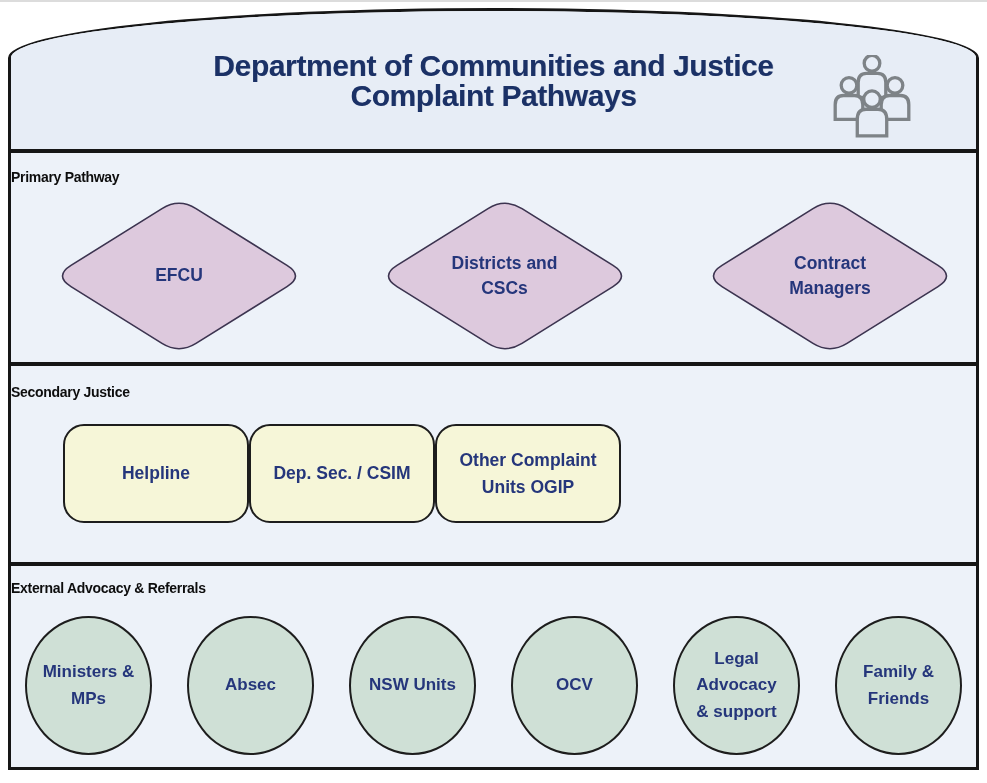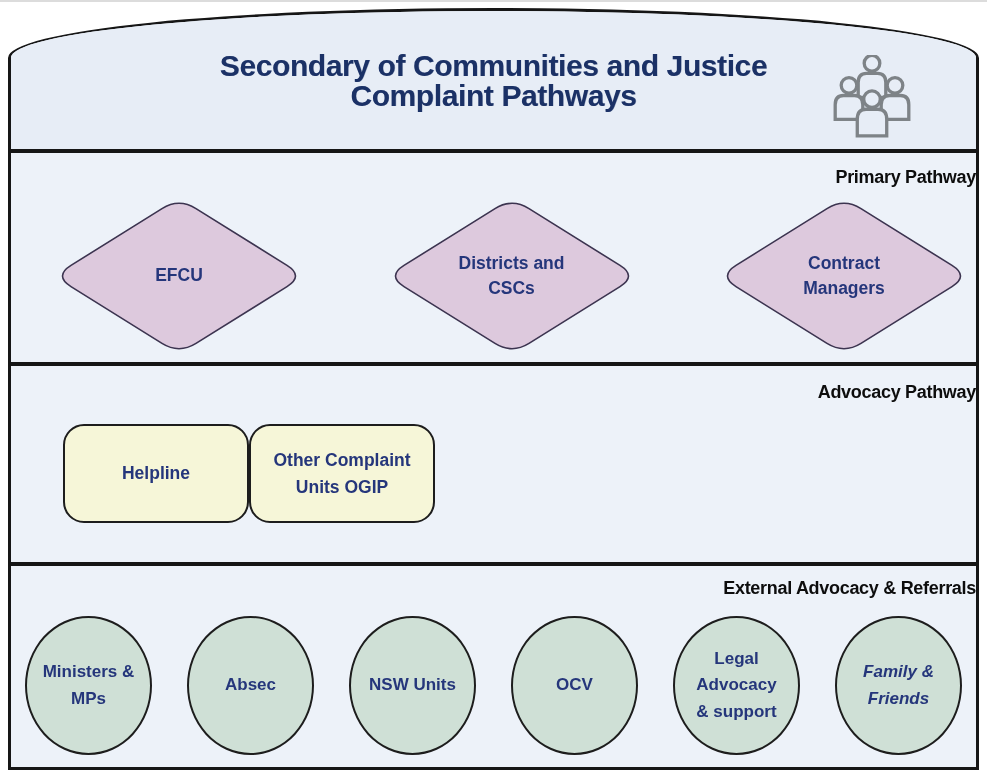--- a/index.html
+++ b/index.html
@@ -37,30 +37,30 @@
     color:var(--title-text,#1b3166);
     font-weight:800;font-size:30px;line-height:1;letter-spacing:-0.4px;
     text-shadow:0.4px 0.4px 0 rgba(27,49,102,.35);
   }
   .title-line + .title-line{}
   .people-icon{position:absolute;top:44px;right:58px;width:92px;height:92px;}
 
   
   .section{border-top:4px solid var(--border,#161616);background:var(--section-bg,#edf2f9);}
   .section-heading{
-    text-align:right;color:var(--heading-text,#0d0d0d);
-    font-weight:800;font-size:18px;letter-spacing:-0.3px;line-height:24px;
+    text-align:left;color:var(--heading-text,#0d0d0d);
+    font-weight:800;font-size:14px;letter-spacing:-0.3px;line-height:24px;
   }
 
   
   .section-primary{height:213px;}
   .section-primary .section-heading{margin-top:12px;}
   .diamond-row{
     display:flex;justify-content:space-between;
-    padding:6px 4px 0 40px;
+    padding:6px 18px 0 40px;
   }
   .diamond-node{position:relative;width:256px;height:162px;}
   .diamond-node svg{position:absolute;inset:0;}
   .node-label{
     position:absolute;left:50%;top:50%;transform:translate(-50%,-50%);
     color:var(--node-text,#25367b);font-weight:700;font-size:17.5px;
     line-height:1.45;text-align:center;white-space:pre-line;width:150px;
   }
   .node-label.narrow{width:96px;}
 
@@ -74,44 +74,44 @@
     display:flex;align-items:center;justify-content:center;
   }
   .rounded-box .box-label{
     color:var(--node-text,#25367b);font-weight:700;font-size:17.5px;
     line-height:1.5;text-align:center;width:160px;
   }
   .rounded-box .box-label.wrap{width:140px;}
 
   
   .section-external{height:193px;}
-  .section-external .section-heading{margin-top:10px;padding-left:46px;}
+  .section-external .section-heading{margin-top:10px;}
   .circle-row{display:flex;justify-content:space-between;padding:16px 14px 0 14px;}
   .ellipse-node{
     width:127px;height:139px;border:2px solid #1d1d1d;border-radius:50%;
     background:var(--ellipse-fill,#cfe0d6);
     display:flex;align-items:center;justify-content:center;flex:0 0 auto;
   }
   .ellipse-node .circle-label{
     color:var(--node-text,#25367b);font-weight:700;font-size:17px;
     line-height:1.55;text-align:center;width:104px;
   }
   .ellipse-node .circle-label.w90{width:92px;}
-  .ellipse-node .circle-label.w80{width:82px;font-style:italic;}
+  .ellipse-node .circle-label.w80{width:82px;}
 </style>
 </head>
 <body>
 
 <div class="canvas">
   <div class="top-edge"></div>
 
   <div class="figure">
 
     <div class="header">
-      <div class="title-line">Secondary of Communities and Justice</div>
+      <div class="title-line">Department of Communities and Justice</div>
       <div class="title-line">Complaint Pathways</div>
       <svg class="people-icon" viewBox="0 0 100 100" aria-hidden="true">
         <g stroke="#7e8387" stroke-width="3.6" fill="#e7edf6">
 
           <g transform="translate(50,28)">
             <circle cx="0" cy="-19" r="8.5"></circle>
             <path d="M -15,18 L -15,2 Q -15,-8 -6,-8 L 6,-8 Q 15,-8 15,2 L 15,18 Z"></path>
           </g>
 
           <g transform="translate(25,52)">
@@ -150,26 +150,29 @@
         <div class="diamond-node">
           <svg viewBox="0 0 256 162">
             <path d="M111,13.6 Q128,3 145,13.6 L236,70.4 Q253,81 236,91.6 L145,148.4 Q128,159 111,148.4 L20,91.6 Q3,81 20,70.4 Z" style="fill:var(--diamond-fill,#ddc9dd);stroke:#3c3450;stroke-width:1.6;"></path>
           </svg>
           <div class="node-label narrow">Contract Managers</div>
         </div>
       </div>
     </div>
 
     <div class="section section-secondary">
-      <div class="section-heading">Advocacy Pathway</div>
+      <div class="section-heading">Secondary Justice</div>
       <div class="box-row">
         <div class="rounded-box">
           <div class="box-label">Helpline</div>
         </div>
         <div class="rounded-box">
+          <div class="box-label">Dep. Sec. / CSIM</div>
+        </div>
+        <div class="rounded-box">
           <div class="box-label wrap">Other Complaint Units OGIP</div>
         </div>
       </div>
     </div>
 
     <div class="section section-external">
       <div class="section-heading">External Advocacy &amp; Referrals</div>
       <div class="circle-row">
         <div class="ellipse-node">
           <div class="circle-label w90">Ministers &amp; MPs</div>

